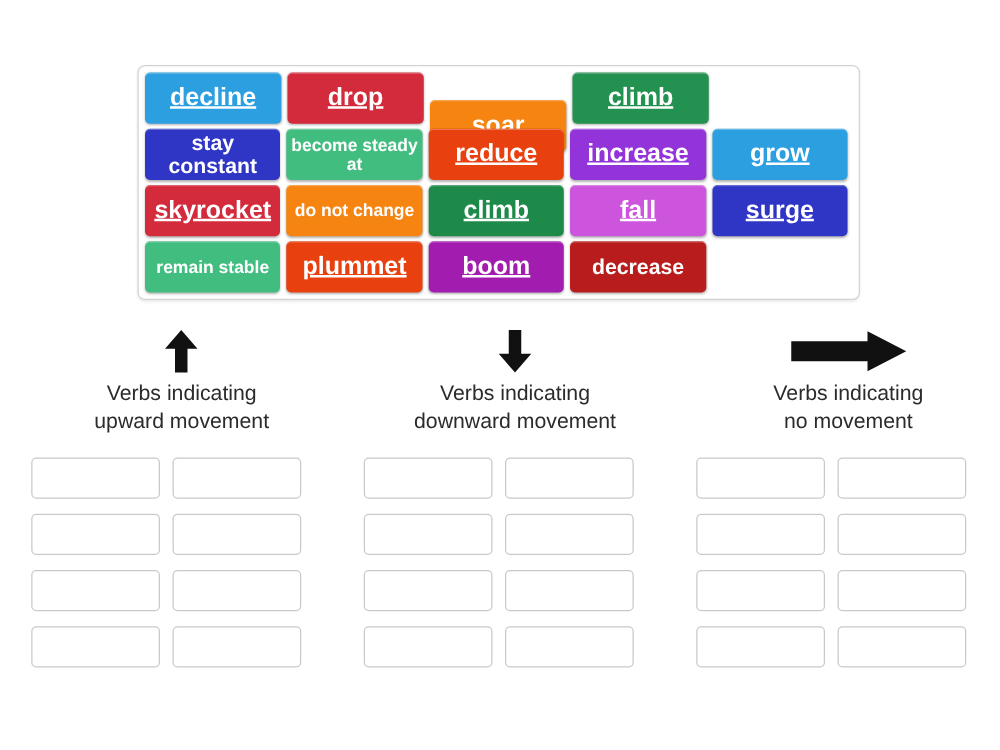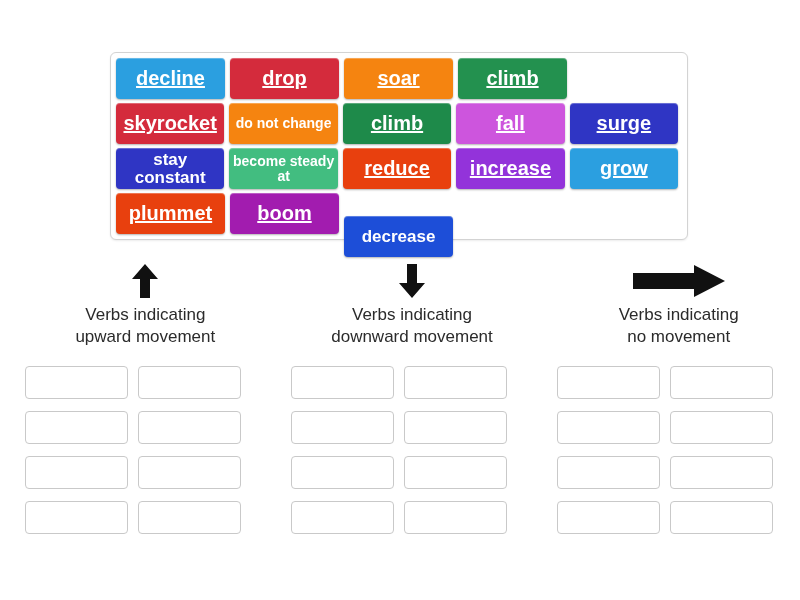--- a/index.html
+++ b/index.html
@@ -121,43 +121,45 @@
     cursor: pointer;
   }
 </style>
 </head>
 <body>
 
 <div id="word-bank">
     <div class="bank-row">
       <div class="tile fs-lg" style="background: rgb(43, 159, 224);">decline</div>
       <div class="tile fs-lg" style="background: rgb(212, 43, 60);">drop</div>
-      <div class="tile fs-lg" style="background: rgb(245, 132, 16);">soar</div>
+      <div class="tile fs-lg" style="background: rgb(245, 132, 16); margin-top: 22px;">soar</div>
       <div class="tile fs-lg" style="background: rgb(35, 145, 79);">climb</div>
+    </div>
+    <div class="bank-row">
+      <div class="tile fs-md" style="background: rgb(47, 53, 196);">stay constant</div>
+      <div class="tile fs-sm" style="background: rgb(66, 189, 128);">become
+steady at</div>
+      <div class="tile fs-lg" style="background: rgb(232, 64, 14);">reduce</div>
+      <div class="tile fs-lg" style="background: rgb(147, 51, 218);">increase</div>
+      <div class="tile fs-lg" style="background: rgb(43, 159, 224);">grow</div>
     </div>
     <div class="bank-row">
       <div class="tile fs-lg" style="background: rgb(212, 43, 60);">skyrocket</div>
       <div class="tile fs-sm" style="background: rgb(245, 132, 16);">do not
 change</div>
       <div class="tile fs-lg" style="background: rgb(30, 138, 74);">climb</div>
       <div class="tile fs-lg" style="background: rgb(205, 85, 221);">fall</div>
       <div class="tile fs-lg" style="background: rgb(47, 53, 196);">surge</div>
     </div>
     <div class="bank-row">
-      <div class="tile fs-md" style="background: rgb(47, 53, 196);">stay constant</div>
-      <div class="tile fs-sm" style="background: rgb(66, 189, 128);">become
-steady at</div>
-      <div class="tile fs-lg" style="background: rgb(232, 64, 14);">reduce</div>
-      <div class="tile fs-lg" style="background: rgb(147, 51, 218);">increase</div>
-      <div class="tile fs-lg" style="background: rgb(43, 159, 224);">grow</div>
-    </div>
-    <div class="bank-row">
+      <div class="tile fs-sm" style="background: rgb(66, 189, 128);">remain
+stable</div>
       <div class="tile fs-lg" style="background: rgb(232, 64, 14); text-align: right;">plummet</div>
       <div class="tile fs-lg" style="background: #a21caf;">boom</div>
-      <div class="tile fs-md" style="background: #1d4ed8; margin-top: 23px;">decrease</div>
+      <div class="tile fs-md" style="background: #b91c1c;">decrease</div>
       <div class="tile fs-lg empty"></div>
     </div>
   </div>
 
 <div id="categories">
     <div class="category">
       <div class="cat-icon">
         <svg width="30" height="36" viewBox="0 0 30 36">
           <polygon fill="#111111" points="15,1 28,16 20,16 20,35 10,35 10,16 2,16"></polygon>
         </svg>

